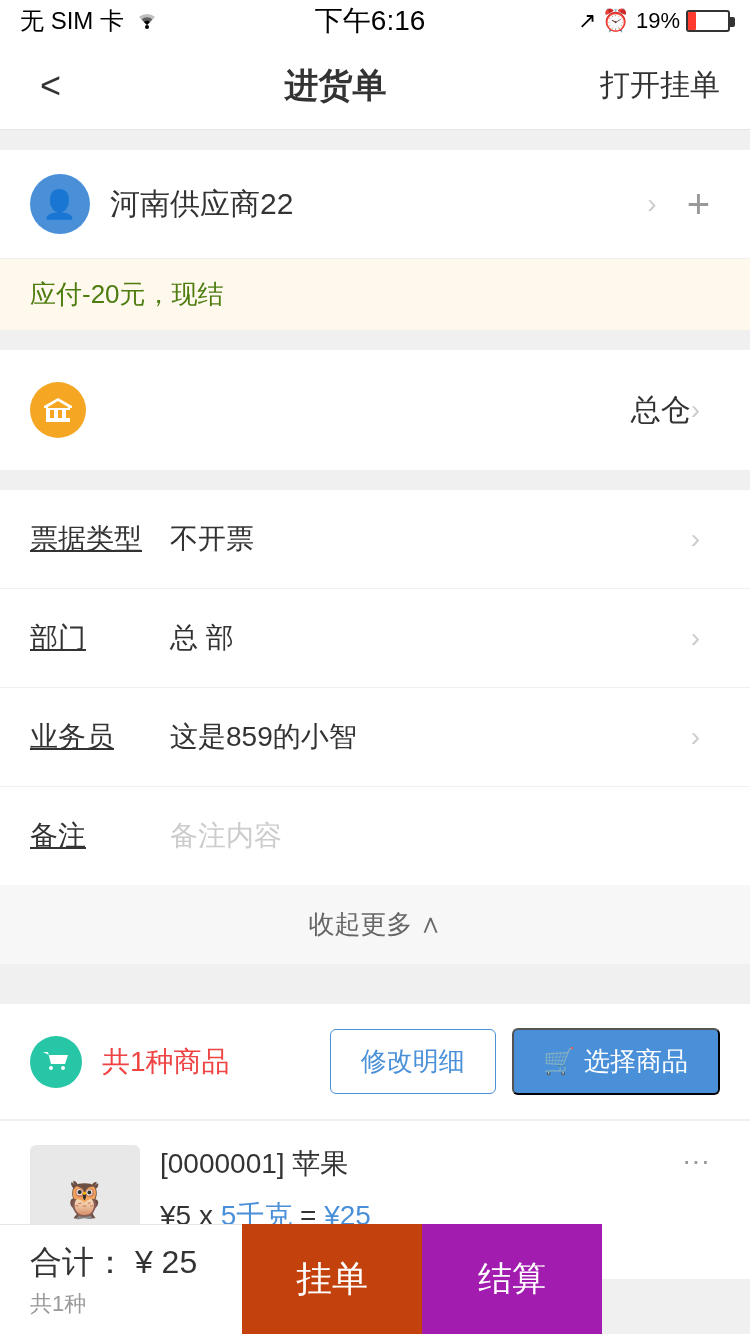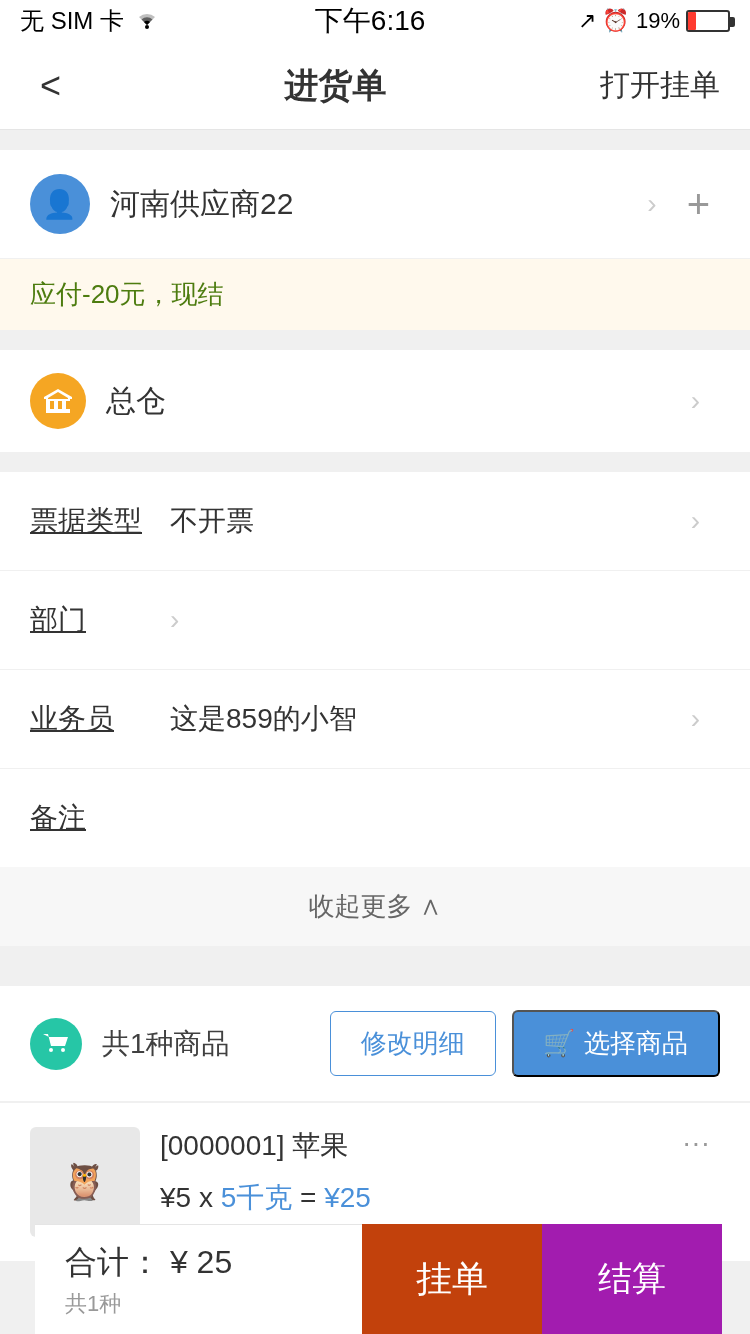--- a/index.html
+++ b/index.html
@@ -104,22 +104,23 @@
       background: #fff9ed;
       padding: 18px 30px;
       font-size: 26px;
       color: #4d7c0f;
     }
 
     
     .warehouse-row {
       display: flex;
       align-items: center;
-      padding: 23px 30px;
-      background: #fff;
+      padding: 32px 30px;
+      background: #fff;
+      text-align: right;
     }
     .warehouse-icon {
       width: 56px; height: 56px; border-radius: 50%; background: #f5a623;
       display: flex; align-items: center; justify-content: center;
       color: #fff; font-size: 26px; margin-right: 20px; flex-shrink: 0;
     }
     .warehouse-name {
       flex: 1; font-size: 30px; color: #333;
     }
 
@@ -172,21 +173,21 @@
       display: flex;
       align-items: center;
       padding: 24px 30px;
     }
     .product-count-icon {
       width: 52px; height: 52px; border-radius: 50%; background: #26c6a6;
       display: flex; align-items: center; justify-content: center;
       margin-right: 20px; flex-shrink: 0;
     }
     .product-count-text {
-      flex: 1; font-size: 28px; color: #404040;
+      flex: 1; font-size: 28px; color: #ef4444;
     }
     .btn-outline {
       border: 1.5px solid #4a90d9;
       background: #fff;
       color: #4a90d9;
       font-size: 26px;
       padding: 14px 30px;
       border-radius: 6px;
       cursor: pointer;
       margin-right: 16px;
@@ -222,25 +223,24 @@
     .product-price { font-size: 28px; color: #333; }
     .price-highlight { color: #4a90d9; }
     .more-btn {
       color: #999; font-size: 28px; padding: 0 10px; cursor: pointer;
     }
 
     
     .bottom-bar {
       position: fixed;
       bottom: 0;
-      width: 722px;
+      width: 602px;
       height: 110px;
       display: flex;
       align-items: center;
-      padding-left: 35px;
     }
     .total-section {
       background: #fff;
       flex: 1;
       height: 100%;
       display: flex;
       flex-direction: column;
       justify-content: center;
       padding: 0 30px;
       border-top: 1px solid #e5e5e5;
@@ -344,29 +344,31 @@
 </div>
 
 <div class="form-section">
   <div class="form-row">
     <span class="form-label">票据类型</span>
     <span class="form-value">不开票</span>
     <span class="chevron-right">›</span>
   </div>
   <div class="form-row">
     <span class="form-label">部门</span>
+    <span class="form-value">总 部</span>
     <span class="chevron-right">›</span>
   </div>
   <div class="form-row">
     <span class="form-label">业务员</span>
     <span class="form-value">这是859的小智</span>
     <span class="chevron-right">›</span>
   </div>
   <div class="form-row">
     <span class="form-label">备注</span>
+    <span class="form-value form-placeholder">备注内容</span>
   </div>
 </div>
 
 <div class="collapse-more">收起更多 ∧</div>
 
 <div class="section-gap"></div>
 
 <div class="product-header">
   <div class="product-count-icon">
     <svg width="30" height="28" viewBox="0 0 30 28" fill="white">

